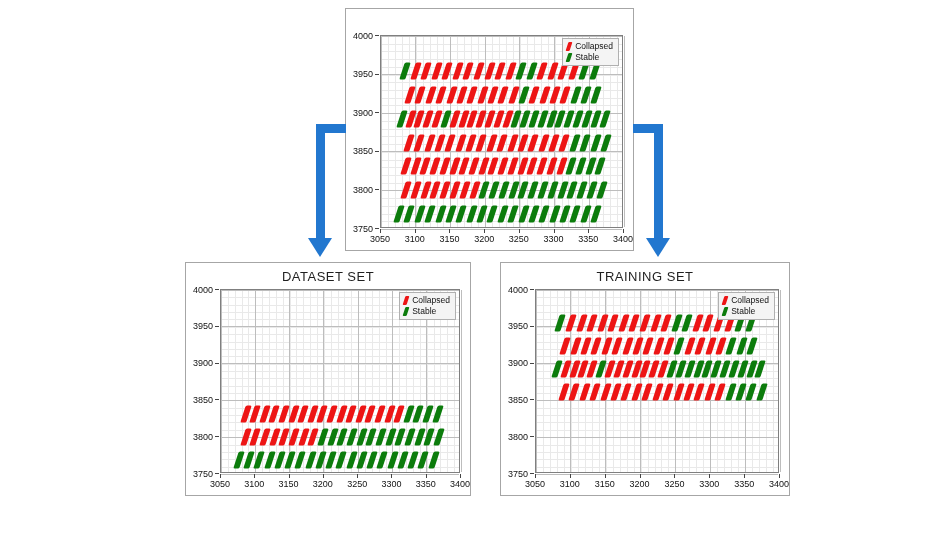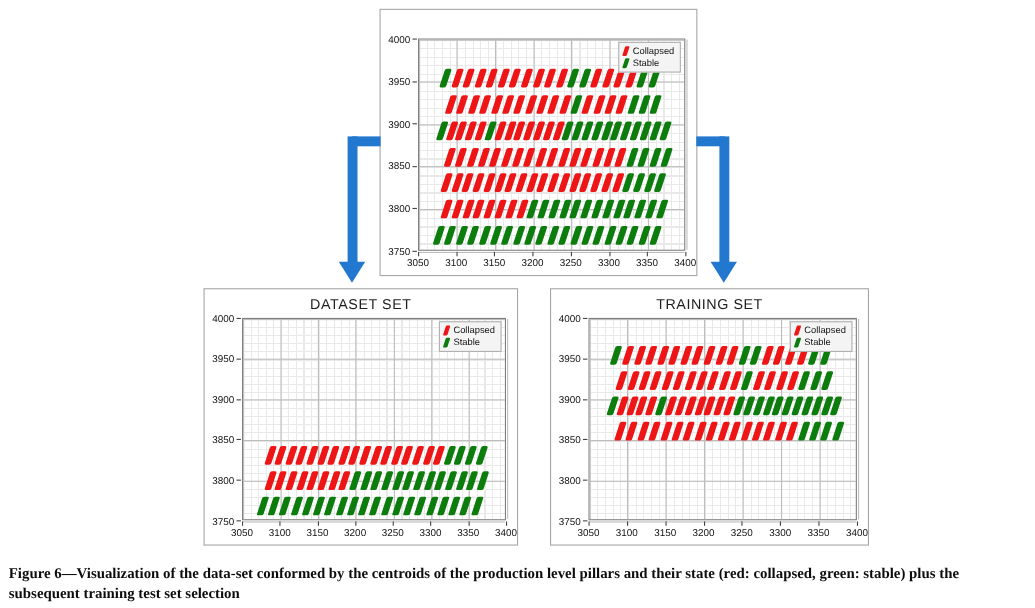--- a/index.html
+++ b/index.html
@@ -498,15 +498,14 @@
     <div class="arrow-bar" style="left: 316px; top: 124px; width: 9px; height: 115px; background: rgb(34, 119, 207);"></div>
     <div class="arrow-head" style="left: 308px; top: 238px; border-top-color: rgb(34, 119, 207);"></div>
   </div>
 
   <div>
     <div class="arrow-bar" style="left: 633px; top: 124px; width: 26px; height: 9px; background: rgb(34, 119, 207);"></div>
     <div class="arrow-bar" style="left: 654px; top: 124px; width: 9px; height: 115px; background: rgb(34, 119, 207);"></div>
     <div class="arrow-head" style="left: 646px; top: 238px; border-top-color: rgb(34, 119, 207);"></div>
   </div>
 
-  <div class="caption">Figure 6—Visualization of the data-set conformed by the centroids of the production level pillars and their state (red: collapsed, green: stable) plus the subsequent training test set selection</div>
 
 </div>
 
 </body></html>

